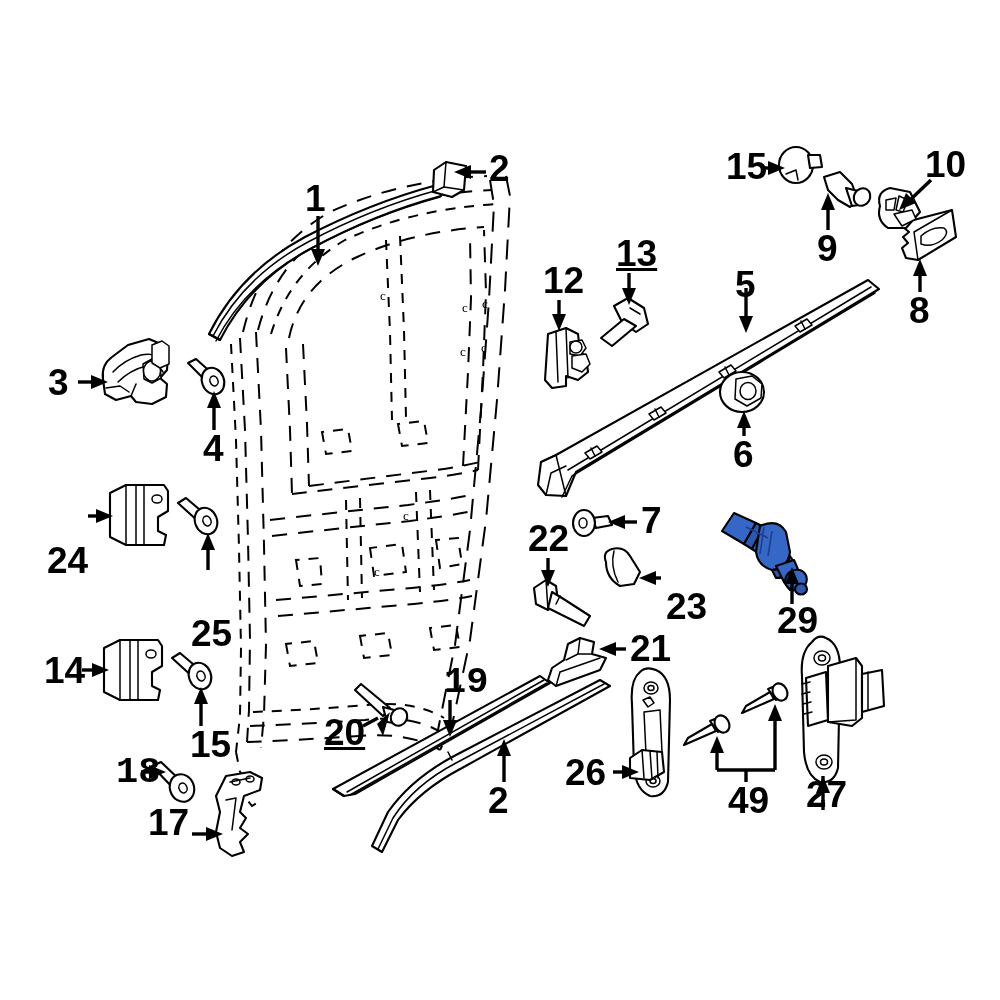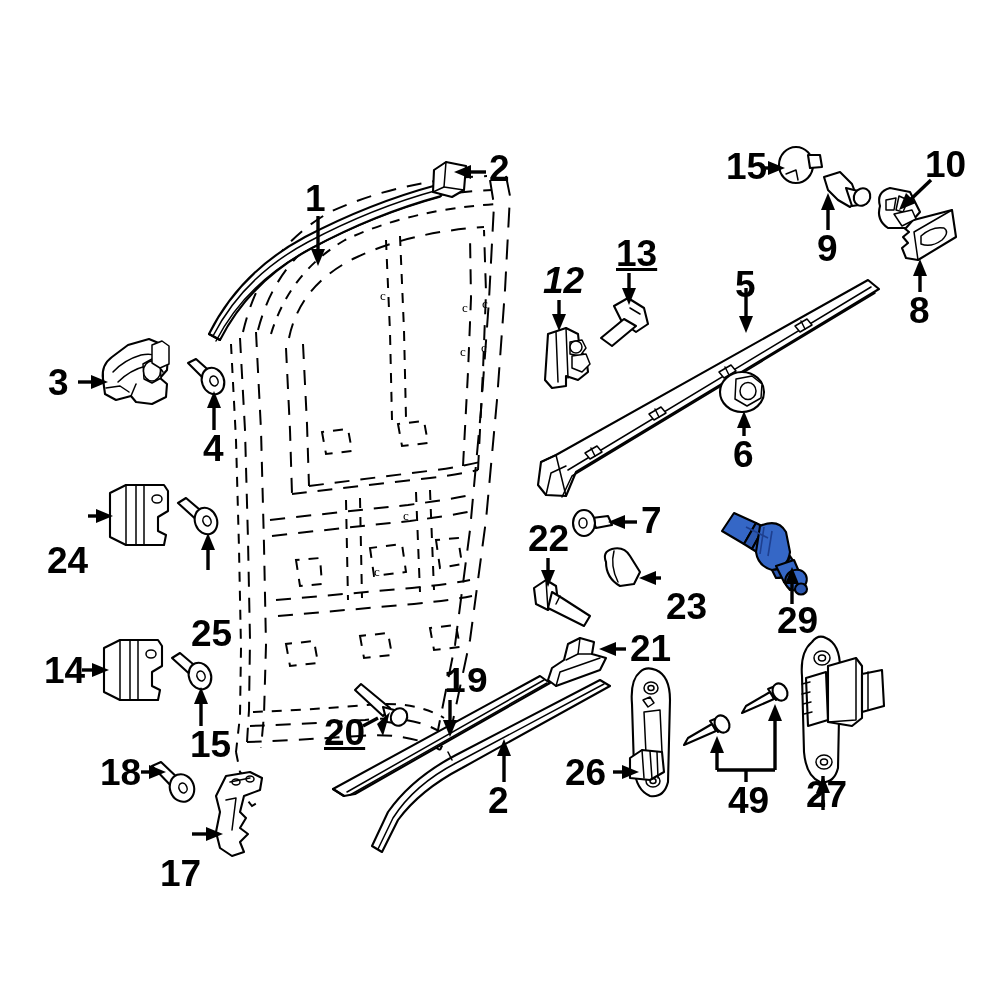--- a/index.html
+++ b/index.html
@@ -448,27 +448,27 @@
   <div class="callout-label" style="left:489px; top:150px;">2</div>
   <div class="callout-label" style="left:48px;  top:364px;">3</div>
   <div class="callout-label" style="left:203px; top:430px;">4</div>
   <div class="callout-label" style="left:735px; top:266px;">5</div>
   <div class="callout-label" style="left:733px; top:436px;">6</div>
   <div class="callout-label" style="left:641px; top:502px;">7</div>
   <div class="callout-label" style="left:909px; top:292px;">8</div>
   <div class="callout-label" style="left:817px; top:230px;">9</div>
   <div class="callout-label" style="left:925px; top:146px;">10</div>
   <div class="callout-label" style="left:726px; top:148px;">15</div>
-  <div class="callout-label" style="left:543px; top:262px;font-style:italic;">12</div>
+  <div class="callout-label" style="left:543px; top:262px;">12</div>
   <div class="callout-label" style="left:616px; top:235px;text-decoration:underline;">13</div>
   <div class="callout-label" style="left:44px;  top:652px;">14</div>
   <div class="callout-label" style="left:190px; top:726px;">15</div>
   <div class="callout-label" style="left:488px; top:782px;">2</div>
-  <div class="callout-label" style="left:148px; top:855px;margin-left:12px;">17</div>
-  <div class="callout-label" style="left:100px; top:754px;">18</div>
+  <div class="callout-label" style="left:148px; top:804px;">17</div>
+  <div class="callout-label" style="left:116px; top:754px;font-family:Liberation Mono, monospace;">18</div>
   <div class="callout-label" style="left:444px; top:664px;font-family:Liberation Mono, monospace;">19</div>
   <div class="callout-label" style="left:324px; top:714px;text-decoration:underline;">20</div>
   <div class="callout-label" style="left:630px; top:630px;">21</div>
   <div class="callout-label" style="left:528px; top:520px;">22</div>
   <div class="callout-label" style="left:666px; top:588px;text-align:center;">23</div>
   <div class="callout-label" style="left:47px;  top:498px;margin-top:44px;">24</div>
   <div class="callout-label" style="left:191px; top:570px;margin-top:45px;">25</div>
   <div class="callout-label" style="left:565px; top:754px;">26</div>
   <div class="callout-label" style="left:806px; top:776px;">27</div>
   <div class="callout-label" style="left:728px; top:782px;">49</div>

